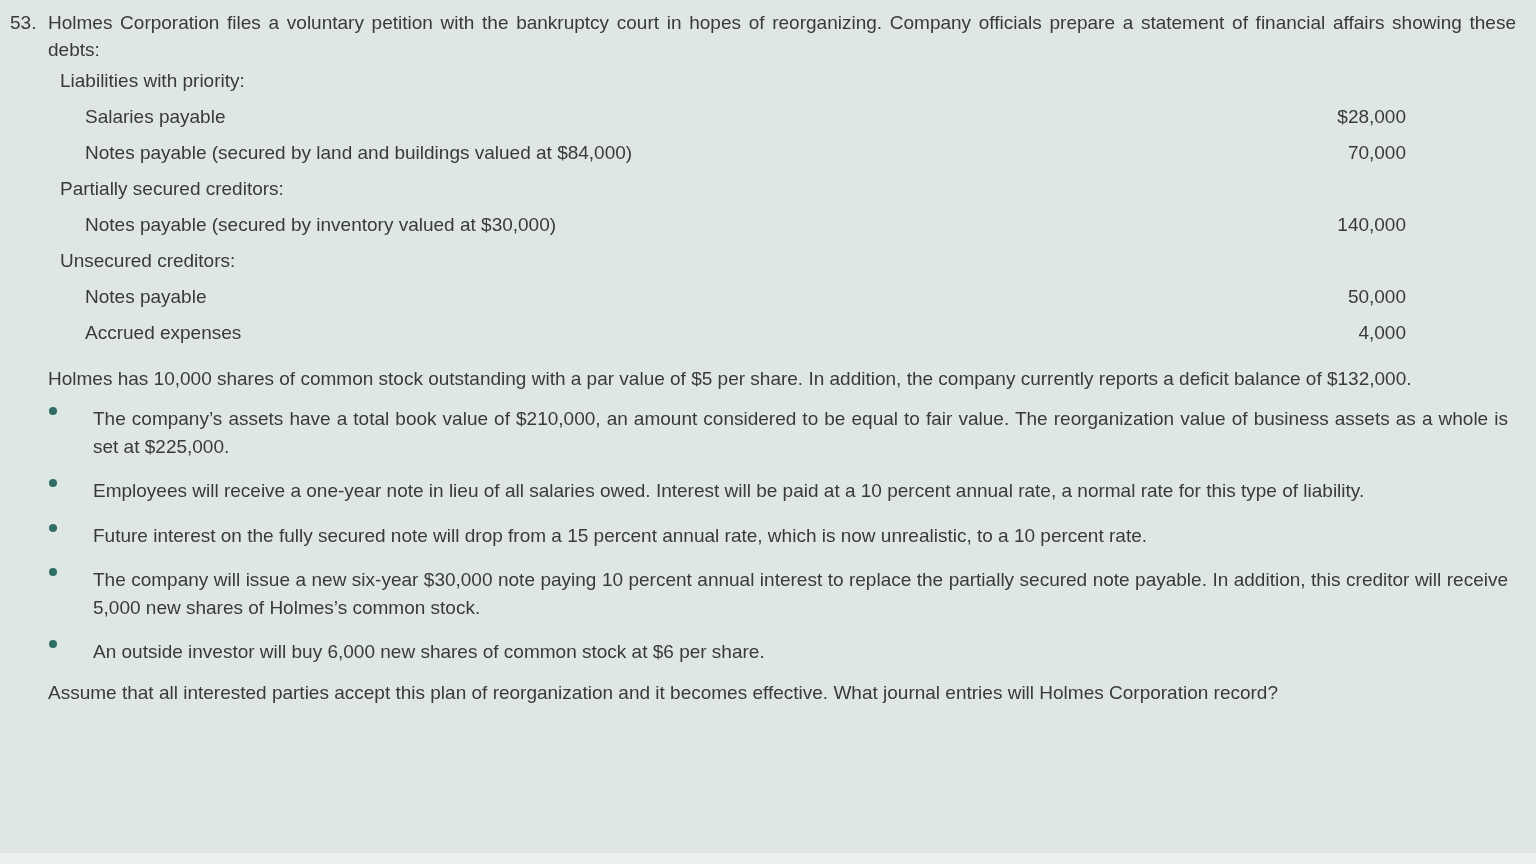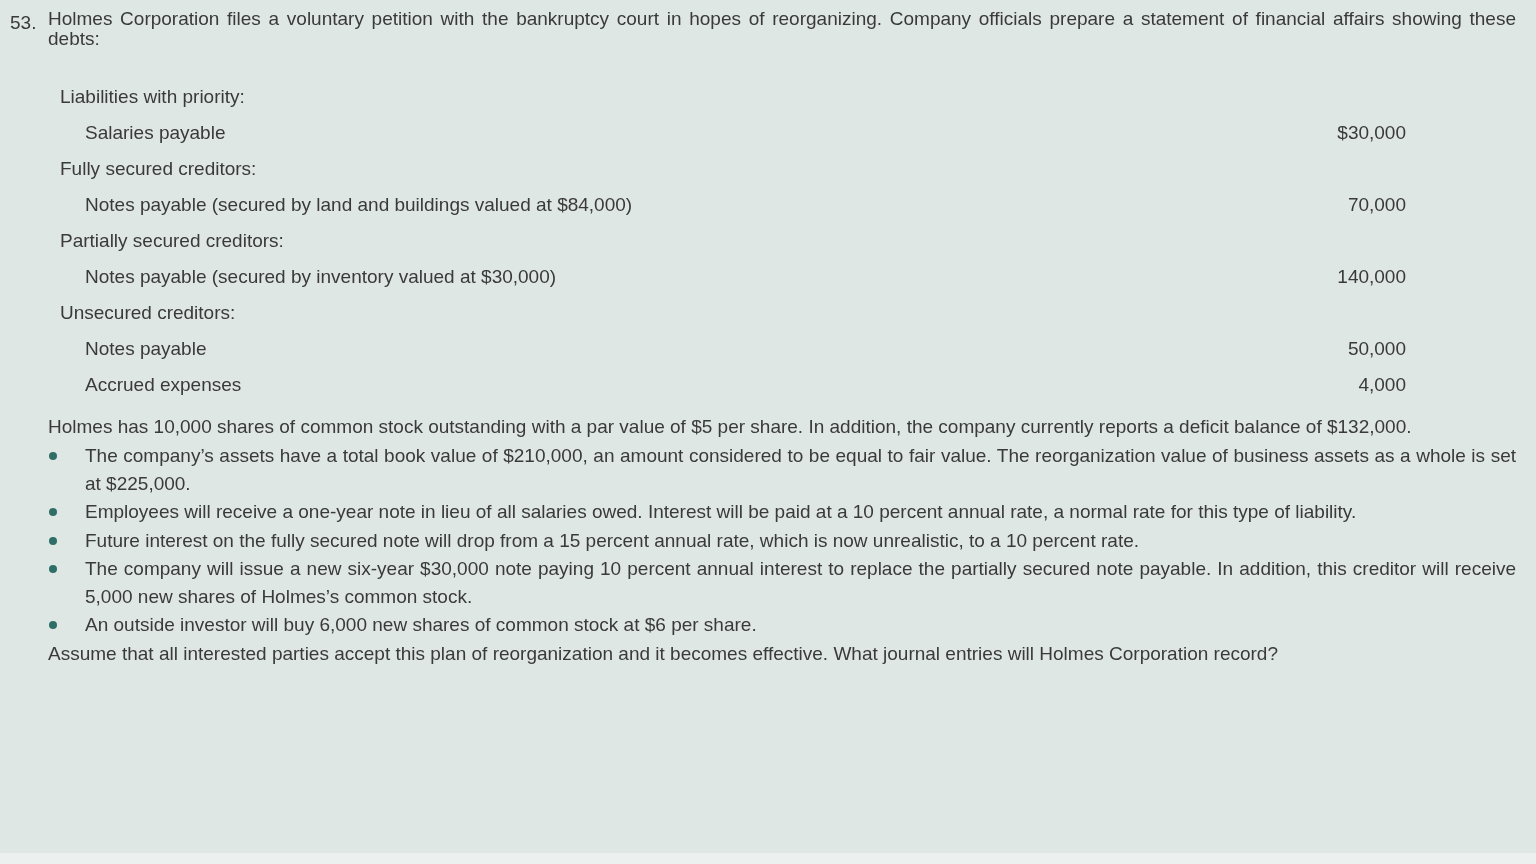--- a/index.html
+++ b/index.html
@@ -18,27 +18,27 @@
     padding: 9px 20px 0 10px;
   }
   .problem { display: flex; }
   .problem-number {
     width: 38px; flex-shrink: 0;
     line-height: 27px;
   }
   .problem-body { flex: 1; min-width: 0; }
   .para {
     margin: 0;
-    line-height: 20px;
+    line-height: 27px;
     text-align: justify;
   }
   .para.indent-first { text-indent: 37px; }
 
   
-  .debts { margin-top: 30px; margin-bottom: 14px; }
+  .debts { margin-bottom: 14px; }
   .debt-header-row {
     padding-left: 12px;
     line-height: 36px; height: 36px;
   }
   .debt-item-row {
     display: flex;
     padding-left: 37px;
     margin-right: 110px;
     line-height: 36px; height: 36px; align-items: flex-end;
   }
@@ -71,21 +71,21 @@
     position: absolute;
     left: 1px; top: 10px;
     width: 8px; height: 8px;
     border-radius: 50%;
     background: #2f6e67;
   }
   .plan-item-text {
     flex: 1;
     line-height: 27.5px;
     text-align: justify;
-    margin: 0;
+    margin: 8px;
   }
   .question { margin-top: 5px; }
 
   .bottom-strip {
     position: absolute;
     left: 0; bottom: 0;
     width: 100%; height: 11px;
     background: #ecf1f0;
   }
 </style>
@@ -100,26 +100,23 @@
       <p class="para">Holmes Corporation files a voluntary petition with the bankruptcy court in hopes of reorganizing. Company officials prepare a statement of financial affairs showing these debts:</p>
 
       <div class="debts">
   <div class="debt-header-row">
     <span>Liabilities with priority:</span>
   </div>
 
   <div class="debt-item-row">
     <span class="debt-label">Salaries payable</span>
     <span class="leader"></span>
-    <span class="debt-amount">$30,000</span>
+    <span class="debt-amount">$28,000</span>
   </div>
 
-  <div class="debt-header-row">
-    <span>Fully secured creditors:</span>
-  </div>
 
   <div class="debt-item-row">
     <span class="debt-label">Notes payable (secured by land and buildings valued at $84,000)</span>
     <span class="leader"></span>
     <span class="debt-amount">70,000</span>
   </div>
 
   <div class="debt-header-row">
     <span>Partially secured creditors:</span>
   </div>

